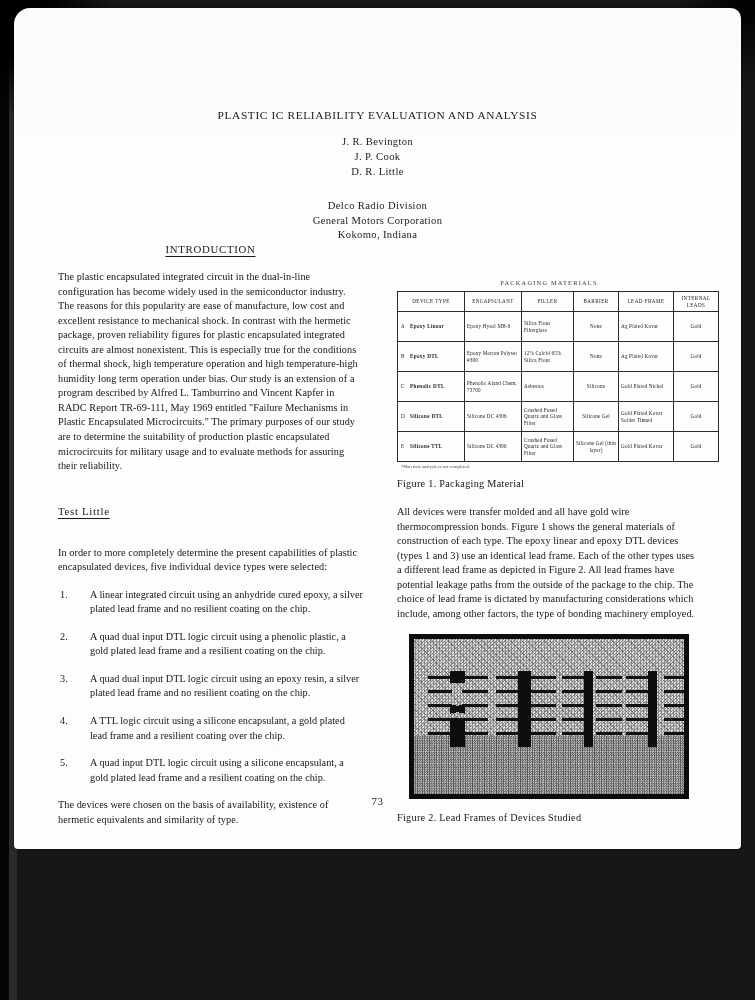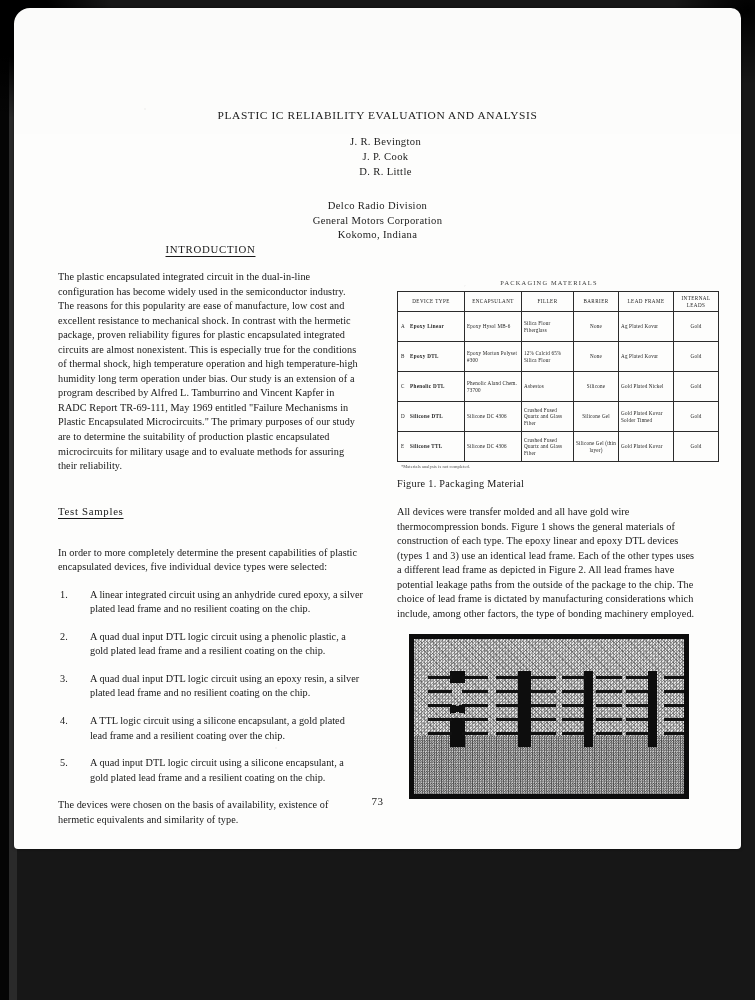--- a/index.html
+++ b/index.html
@@ -38,21 +38,21 @@
     opacity:.9;
   }
   .ty{ font-family:"Liberation Serif",serif; color:#151515; }
 
   
   #title{
     position:absolute;top:101px;left:0;width:727px;text-align:center;
     font-size:11.4px;letter-spacing:.6px;color:#1b1b1b;
   }
   #authors{
-    position:absolute;top:126px;left:8px;width:727px;text-align:center;
+    position:absolute;top:126px;left:0;width:727px;text-align:center;
     font-size:10.6px;line-height:15.2px;color:#1b1b1b;letter-spacing:.35px;
   }
   #affiliation{
     position:absolute;top:191px;left:0;width:727px;text-align:center;
     font-size:10.6px;line-height:14.6px;color:#1b1b1b;letter-spacing:.35px;
   }
 
   
   #col-left{
     position:absolute;left:44px;top:235px;width:305px;
@@ -177,21 +177,21 @@
   <div id="affiliation" class="ty">
     <div>Delco Radio Division</div>
     <div>General Motors Corporation</div>
     <div>Kokomo,  Indiana</div>
   </div>
 
   <div id="col-left">
     <h2 class="sec center">INTRODUCTION</h2>
     <p class="body">The plastic encapsulated integrated circuit in the dual-in-line configuration has become widely used in the semiconductor industry.  The reasons for this popularity are ease of manufacture,  low cost and excellent resistance to mechanical shock.  In contrast with the hermetic package,  proven reliability figures for plastic encapsulated integrated circuits are almost nonexistent.  This is especially true for the conditions of thermal shock,  high temperature operation and high temperature-high humidity long term operation under bias.  Our study is an extension of a program described by Alfred L. Tamburrino and Vincent Kapfer in RADC Report TR-69-111,  May 1969 entitled "Failure Mechanisms in Plastic Encapsulated Microcircuits."  The primary purposes of our study are to determine the suitability of production plastic encapsulated microcircuits for military usage and to evaluate methods for assuring their reliability.</p>
 
-    <h2 class="sec" style="margin-top:18px;display:inline-block;">Test Samples</h2>
+    <h2 class="sec" style="margin-top:18px;display:inline-block;">Test Little</h2>
     <p class="body" style="margin-top:14px;">In order to more completely determine the present capabilities of plastic encapsulated devices,  five individual device types were selected:</p>
 
     <ol class="devices">
       <li><span class="num">1.</span><span>A linear integrated circuit using an anhydride cured epoxy,  a silver plated lead frame and no resilient coating on the chip.</span></li>
       <li><span class="num">2.</span><span>A quad dual input DTL logic circuit using a phenolic plastic,  a gold plated lead frame and a resilient coating on the chip.</span></li>
       <li><span class="num">3.</span><span>A quad dual input DTL logic circuit using an epoxy resin,  a silver plated lead frame and no resilient coating on the chip.</span></li>
       <li><span class="num">4.</span><span>A TTL logic circuit using a silicone encapsulant, a gold plated lead frame and a resilient coating over the chip.</span></li>
       <li><span class="num">5.</span><span>A quad input DTL logic circuit using a silicone encapsulant,  a gold plated lead frame and a resilient coating on the chip.</span></li>
     </ol>
 
@@ -319,17 +319,18 @@
           <div class="pin l" style="top:19px;"></div>
             <div class="pin r" style="top:19px;width:20px;"></div>
           <div class="pin l" style="top:33px;"></div>
             <div class="pin r" style="top:33px;width:20px;"></div>
           <div class="pin l" style="top:47px;"></div>
             <div class="pin r" style="top:47px;width:20px;"></div>
           <div class="pin l" style="top:61px;"></div>
             <div class="pin r" style="top:61px;width:20px;"></div>
         </div>
       </div>
+      <div class="figcap" style="margin-top:13px;">Figure 2.     Lead Frames of Devices Studied</div>
     </div>
   </div>
 
   <div id="pagenum" class="ty">73</div>
 </div>
 
 </body></html>

